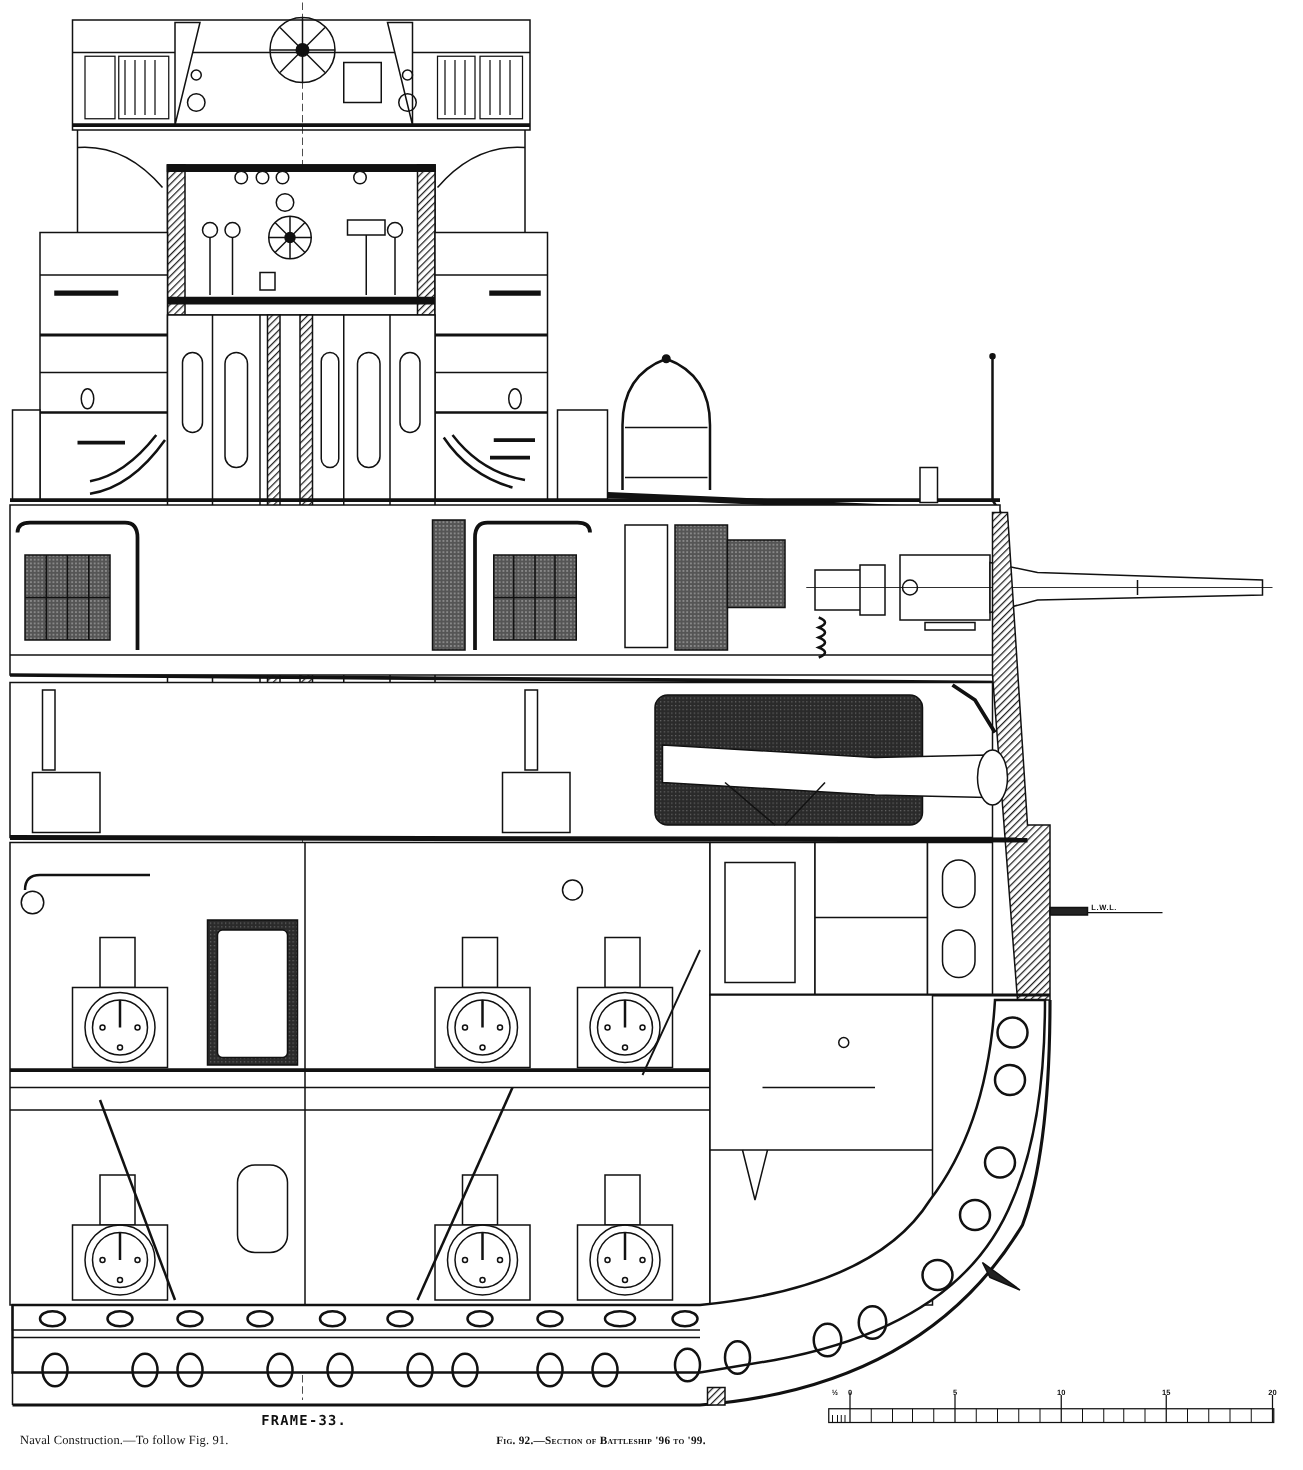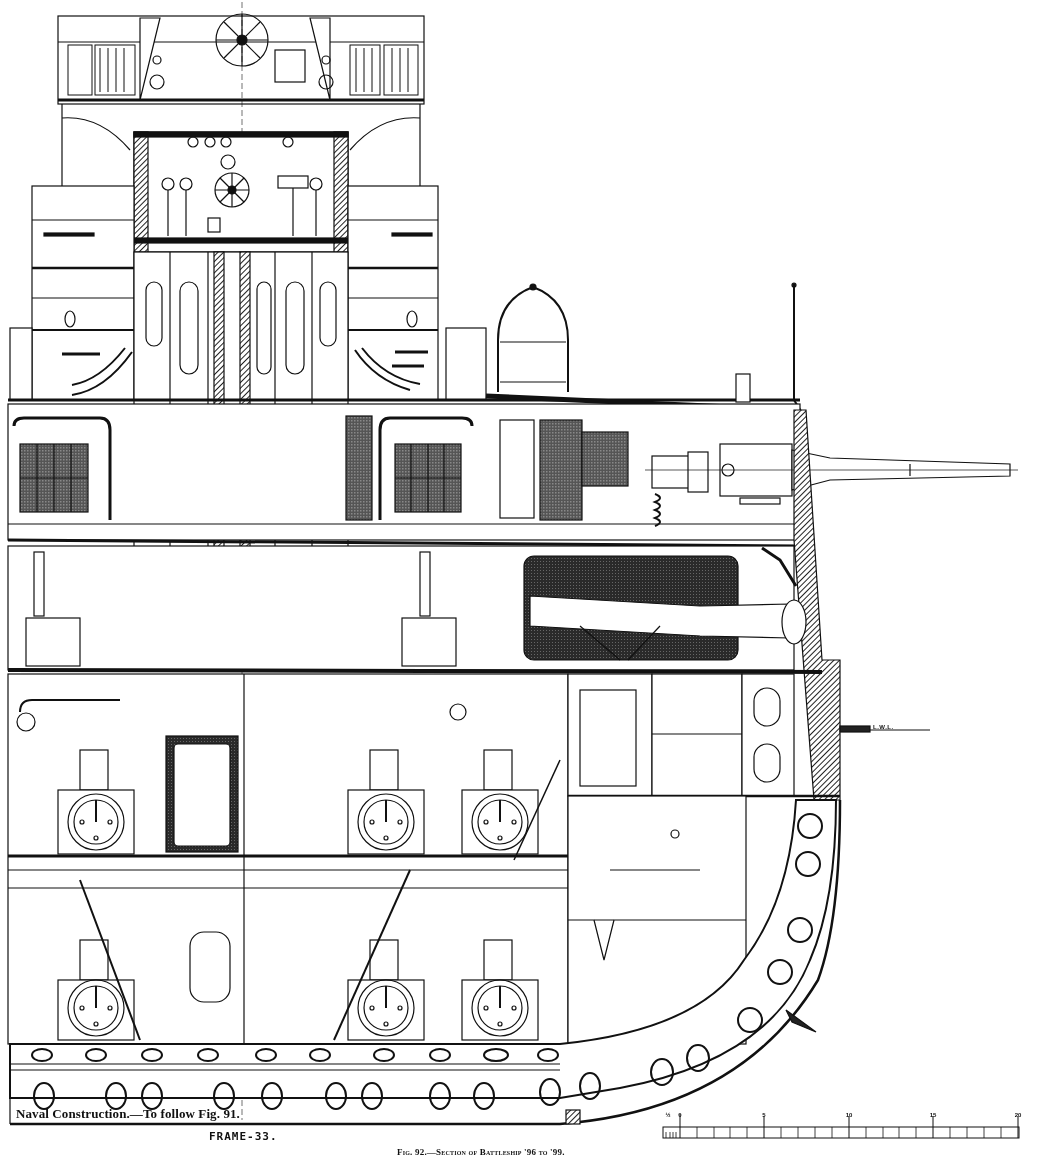--- a/index.html
+++ b/index.html
@@ -1,18 +1,18 @@
 <!DOCTYPE html>
 <html><head>
 <meta charset="utf-8">
 <style>
   html,body{margin:0;padding:0;background:#ffffff;}
   body{width:1042px;height:1176px;position:relative;overflow:hidden;font-family:"Liberation Serif","DejaVu Serif",serif;color:#111;}
   #drawing{position:absolute;left:0;top:0;width:1042px;height:1176px;}
-  .caption-left{position:absolute;left:16px;top:1106px;font-size:13px;font-weight:bold;letter-spacing:0.1px;}
+  .caption-left{position:absolute;left:16px;top:1147px;font-size:10px;font-weight:normal;letter-spacing:0.1px;}
   .caption-fig{position:absolute;left:397px;top:1147px;font-size:9px;font-weight:bold;font-variant:small-caps;letter-spacing:0.2px;}
   .frame-label{position:absolute;left:209px;top:1130px;font-size:11px;font-weight:bold;font-family:"DejaVu Sans Mono","Liberation Mono",monospace;letter-spacing:1px;text-align:center;}
   .scale-tick{position:absolute;top:1112px;font-size:6px;font-weight:bold;font-family:"Liberation Sans",sans-serif;transform:translateX(-50%);}
   .waterline-label{position:absolute;left:873px;top:724px;font-size:6px;font-weight:bold;font-family:"Liberation Sans",sans-serif;letter-spacing:0.5px;}
 </style>
 </head>
 <body>
 
 <svg id="drawing" viewBox="0 0 1042 1176" xmlns="http://www.w3.org/2000/svg">
   <defs>

